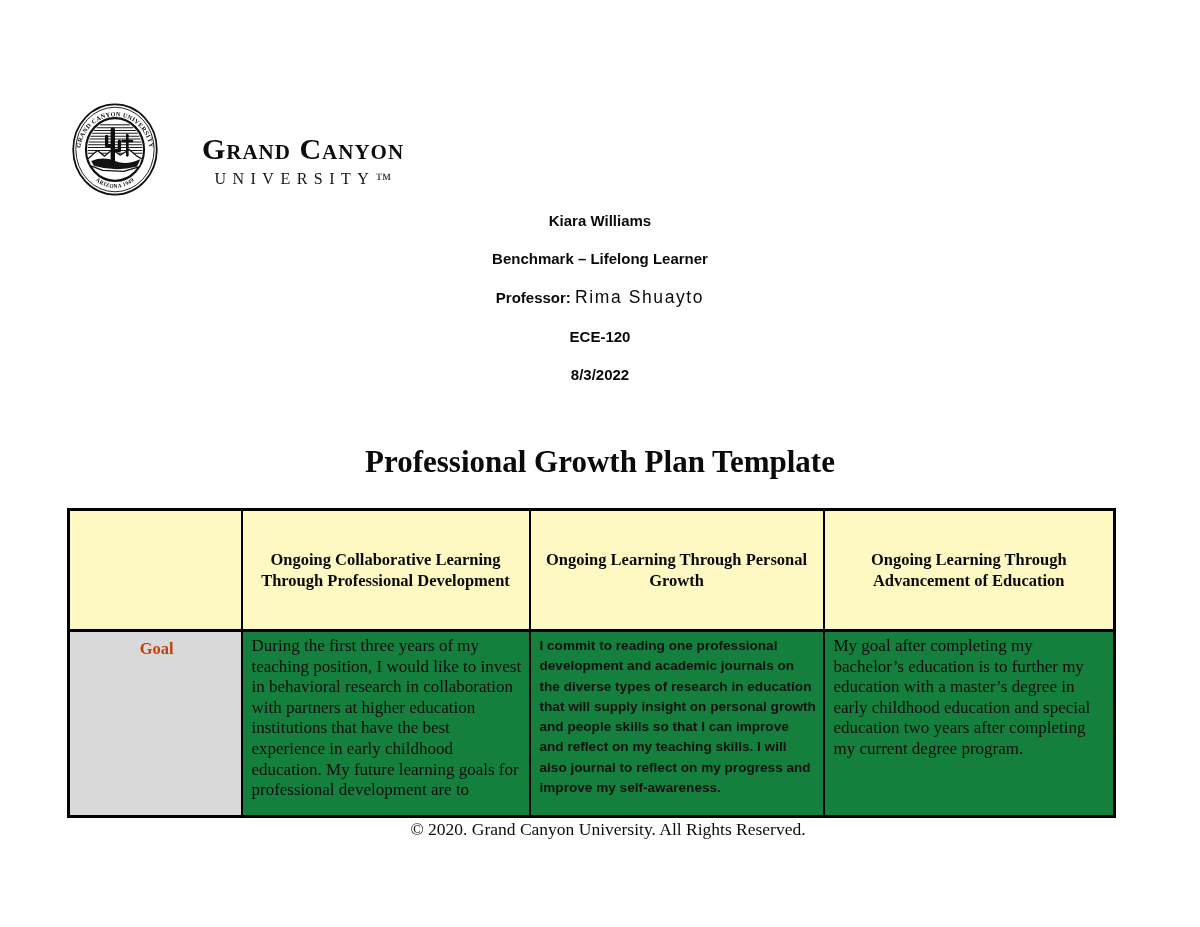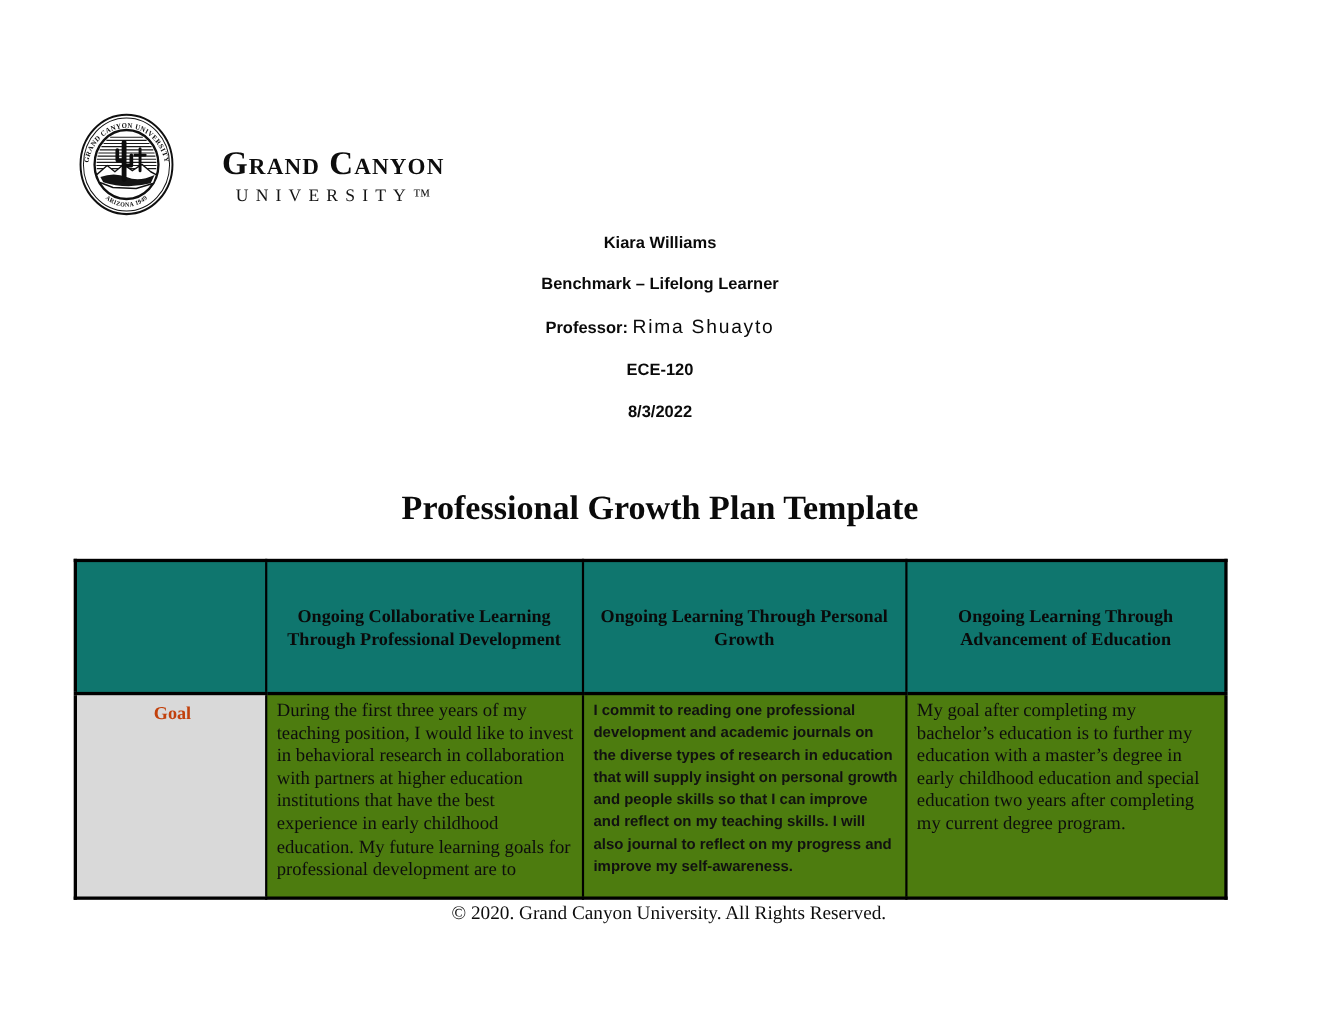--- a/index.html
+++ b/index.html
@@ -43,24 +43,24 @@
     font-family:"Liberation Serif", serif; font-weight:700; font-size:31px; color:#0a0a0a; }
 
   
   .growth-table { position:absolute; left:67px; top:508px;
     border-collapse:collapse; table-layout:fixed; width:1046px;
     font-family:"Liberation Serif", serif; }
   .growth-table td, .growth-table th { border:2px solid #000; vertical-align:top; }
   .growth-table { border:3px solid #000; }
   .growth-table tr.head-row th { border-bottom:3px solid #000; }
   .head-row th {
-    height:121px; background:#0f766e; vertical-align:middle; text-align:center;
+    height:121px; background:#fef9c3; vertical-align:middle; text-align:center;
     font-weight:700; font-size:16.5px; line-height:21px; padding:4px 10px; color:#0a0a0a;
   }
-  .body-row td { height:186px; background:#4d7c0f; padding:4px 6px 4px 9px; }
+  .body-row td { height:186px; background:#15803d; padding:4px 6px 4px 9px; }
   .cell-label { background:#d9d9d9 !important; text-align:center;
     font-weight:700; font-size:16.5px; padding-top:7px !important; color:#c2410c; }
   .cell-serif { font-size:17px; line-height:20.6px; color:#0d0d0d; }
   .cell-sans  { font-family:"Liberation Sans", sans-serif; font-weight:600;
                 font-size:13.6px; line-height:20.3px; color:#111; }
 
   
   .footer { position:absolute; top:819px; left:8px; width:1200px; text-align:center;
     font-family:"Liberation Serif", serif; font-size:17.5px; color:#0d0d0d; }
 </style>

